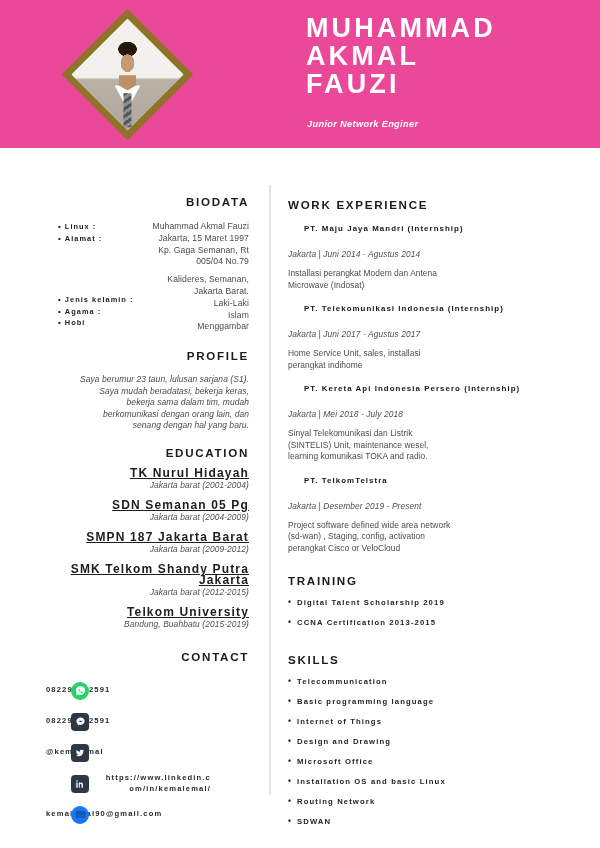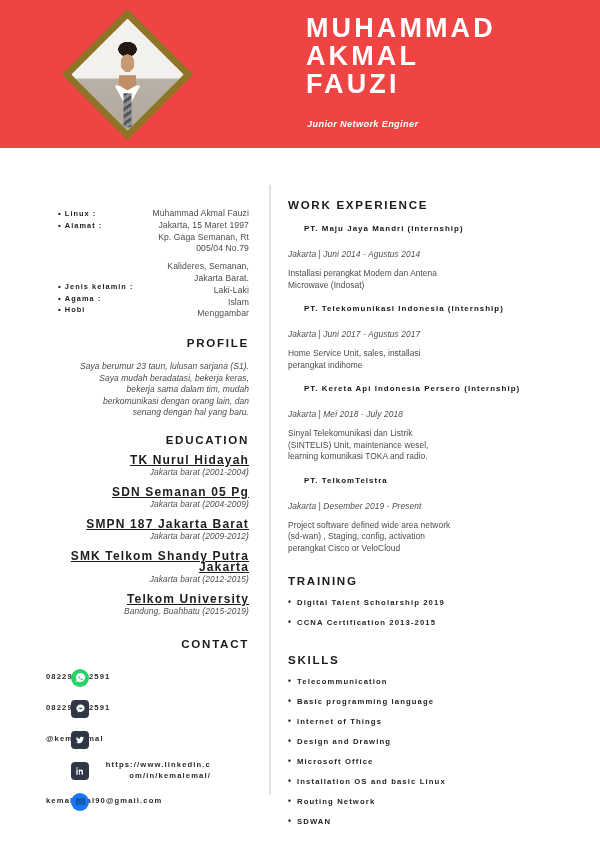--- a/index.html
+++ b/index.html
@@ -8,21 +8,21 @@
     background:#ffffff;
     font-family:"Liberation Sans", sans-serif;
     color:#3a3a3a;
     overflow:hidden;
     position:relative;
   }
 
   
   .header {
     position:absolute; left:0; top:0; width:600px; height:148px;
-    background:#ef4444;
+    background:#ec4899;
   }
   .photo-wrap {
     position:absolute; left:73px; top:7px; width:108px; height:134px;
     display:flex; align-items:center; justify-content:center;
   }
   .diamond-outer {
     width:93px; height:93px;
     transform:rotate(45deg);
     background:#8d7427;
     display:flex; align-items:center; justify-content:center;
@@ -231,20 +231,21 @@
     <div class="name-line">FAUZI</div>
   </div>
 
   <div class="job-title">Junior Network Enginer</div>
 </div>
 
 <div class="divider"></div>
 
 <div class="col-left">
 
+  <div class="sec-head">BIODATA</div>
   <div class="bio-rows">
     <div class="bio-labels">
       <div class="bio-label">Linux :</div>
       <div class="bio-label">Alamat :</div>
       <div class="sp-28"></div>
       <div class="sp-22"></div>
       <div class="bio-label">Jenis kelamin :</div>
       <div class="bio-label">Agama :</div>
       <div class="bio-label">Hobi</div>
     </div>

